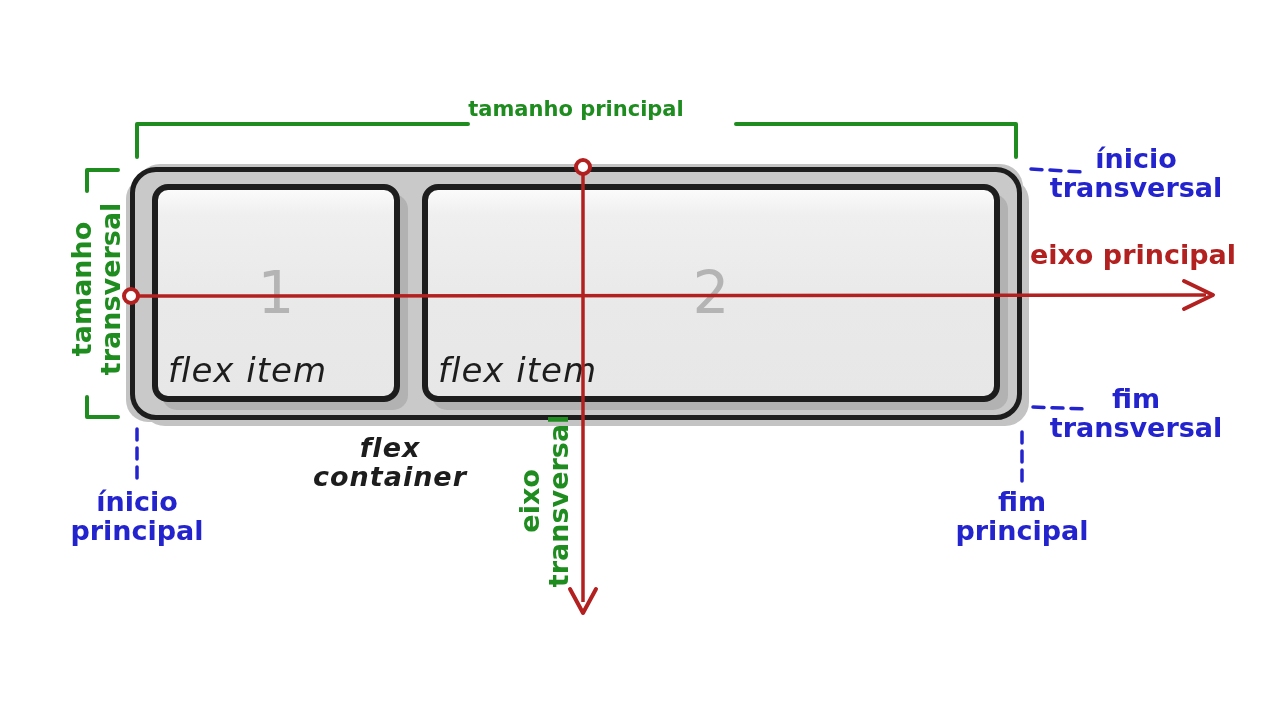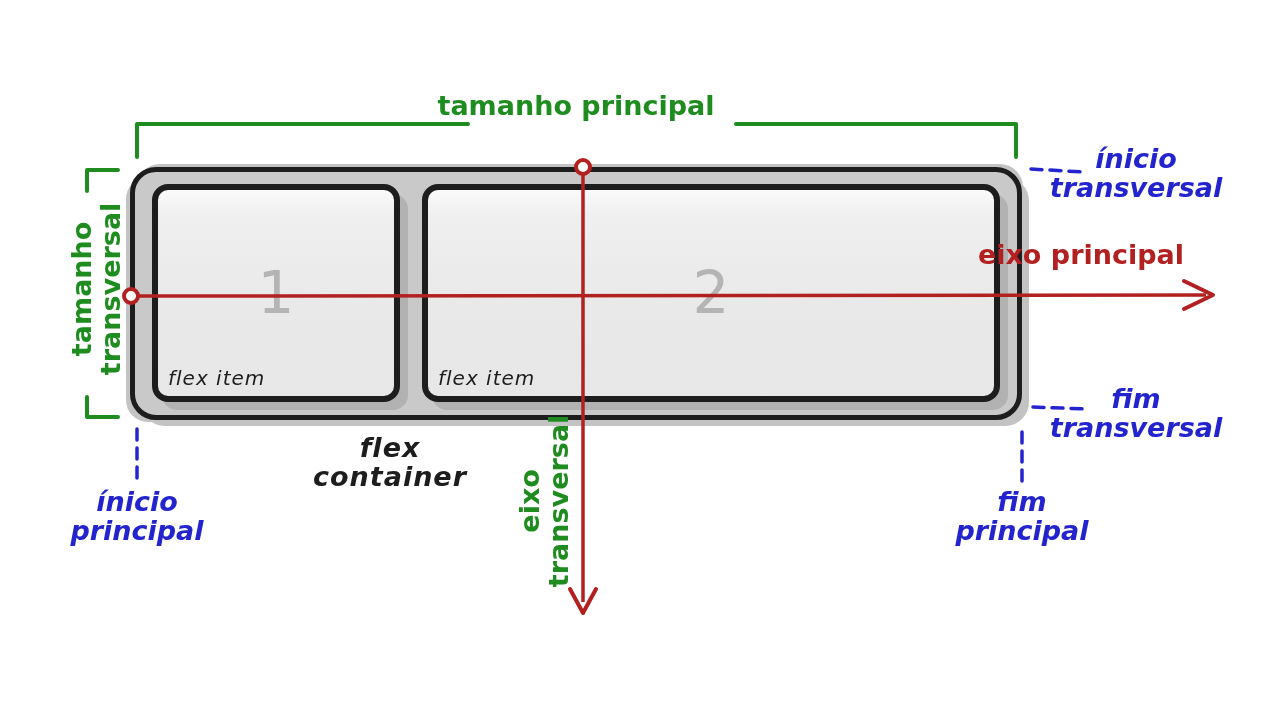--- a/index.html
+++ b/index.html
@@ -26,34 +26,34 @@
     box-shadow:9px 9px 0 -1px #b2b2b2;
   }
   .flex-item.one{left:17px;width:248px;}
   .flex-item.two{left:287px;width:578px;}
   .item-number{
     position:absolute;inset:0;display:flex;align-items:center;justify-content:center;
     font-size:58px;color:var(--digit);font-weight:500;
   }
   .item-label{
     position:absolute;left:10px;bottom:6px;
-    font-style:italic;font-size:20px;color:var(--ink);letter-spacing:1px;
+    font-style:italic;font-size:34px;color:var(--ink);letter-spacing:1px;
   }
 
   
   svg.overlay{position:absolute;left:0;top:0;z-index:5;pointer-events:none;}
 
   
   .lbl{position:absolute;z-index:10;white-space:pre-line;text-align:center;line-height:1.07;}
   .green{color:var(--green);font-weight:600;}
   .red{color:var(--red);font-weight:600;}
-  .blue{color:var(--blue);font-weight:600;font-style:italic;}
-  .main-size-label{left:426px;top:92px;width:300px;font-size:27px;}
+  .blue{color:var(--blue);font-weight:600;}
+  .main-size-label{left:426px;top:98px;width:300px;font-size:21px;}
   .cross-size-label{left:-13px;top:260px;width:220px;font-size:27px;transform:rotate(-90deg);}
-  .main-axis-label{left:972px;top:241px;width:212px;font-size:27px;text-align:right;}
+  .main-axis-label{left:1024px;top:241px;width:212px;font-size:27px;text-align:right;}
   .cross-axis-label{left:435px;top:472px;width:220px;font-size:27px;transform:rotate(-90deg);}
   .cross-start-label{left:1046px;top:145px;width:180px;font-size:27px;}
   .cross-end-label{left:1046px;top:385px;width:180px;font-size:27px;}
   .main-start-label{left:47px;top:488px;width:180px;font-size:27px;}
   .main-end-label{left:932px;top:488px;width:180px;font-size:27px;}
   .container-caption{left:290px;top:434px;width:200px;font-style:italic;font-size:27px;color:var(--ink);letter-spacing:1px;font-weight:bold;}
 </style>
 </head>
 <body>
 

